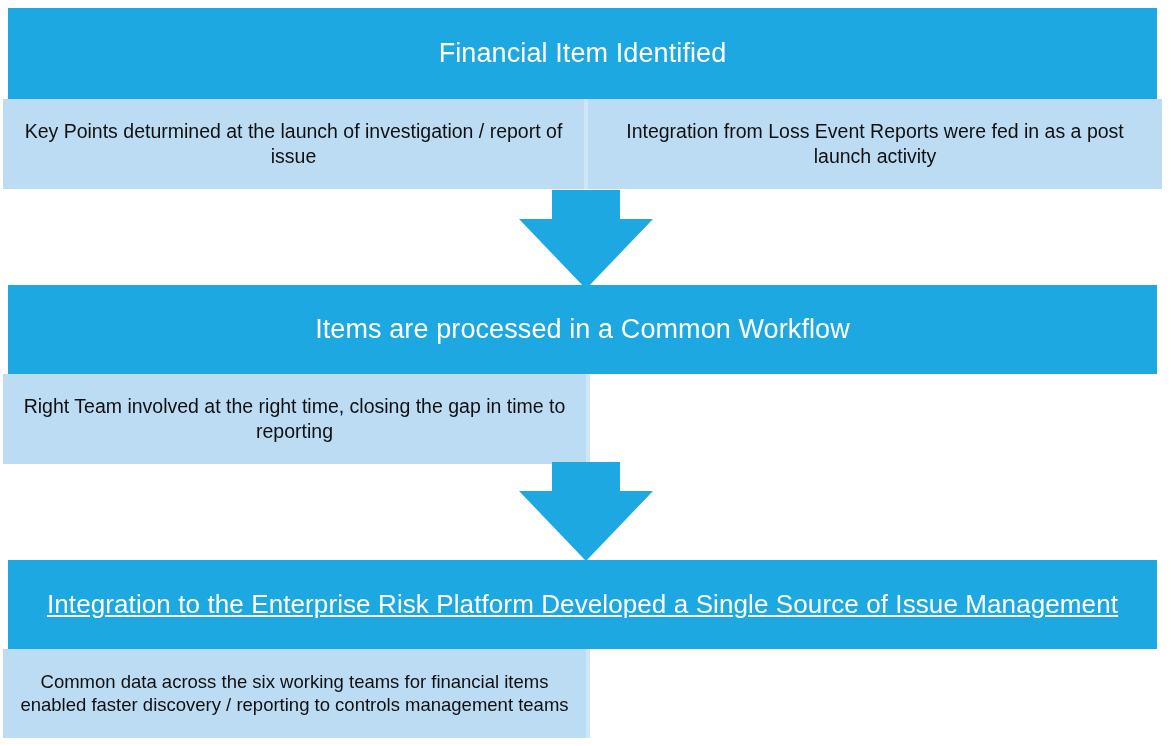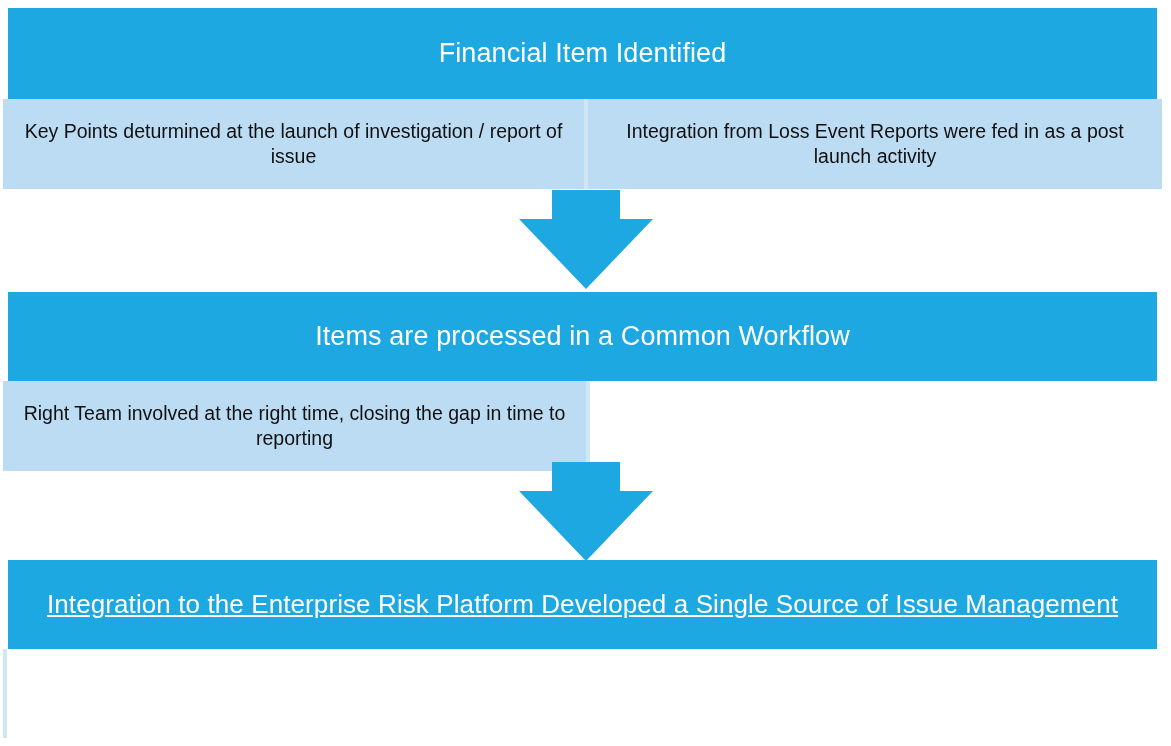--- a/index.html
+++ b/index.html
@@ -75,21 +75,21 @@
     width: 4px;
     background: #CFE6F7;
     flex: 0 0 4px;
   }
 
   
   #stage-1 { top: 8px;   height: 181px; }
   #stage-1 .stage-header { height: 91px; }
   #stage-1 .stage-body   { top: 91px; height: 90px; }
 
-  #stage-2 { top: 292px; height: 209px; }
+  #stage-2 { top: 285px; height: 209px; }
   #stage-2 .stage-header { height: 89px; }
   #stage-2 .stage-body   { top: 89px; height: 90px; }
 
   #stage-3 { top: 560px; height: 178px; }
   #stage-3 .stage-header { height: 89px; font-size: 26px; text-decoration: underline; }
   #stage-3 .stage-body   { top: 89px; height: 89px; }
   #stage-3 .cell { font-size: 18.5px; line-height: 1.24; }
 
   
   .arrow {
@@ -132,17 +132,18 @@
 
   <div class="arrow" id="arrow-2">
     <svg viewBox="0 0 134 99" xmlns="http://www.w3.org/2000/svg" aria-hidden="true">
       <polygon points="33,0 101,0 101,29 134,29 67,99 0,29 33,29" fill="#1DA8E2"></polygon>
     </svg>
   </div>
 
   <div class="stage" id="stage-3">
     <div class="stage-header">Integration to the Enterprise Risk Platform Developed a Single Source of Issue Management</div>
     <div class="stage-body">
+      <div class="cell cell-left">Common data across the six working teams for financial items enabled faster discovery / reporting to controls management teams</div>
       <div class="cell-divider"></div>
     </div>
   </div>
 
 </div>
 
 </body></html>

